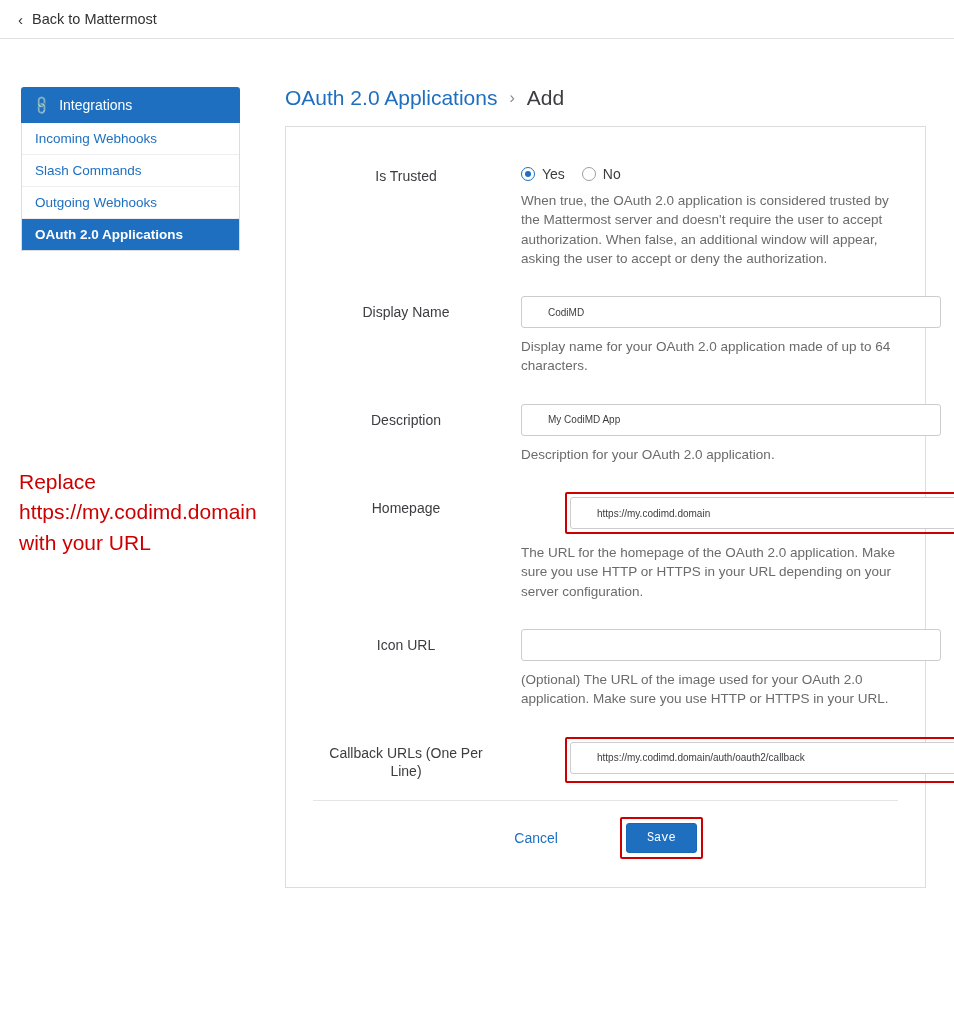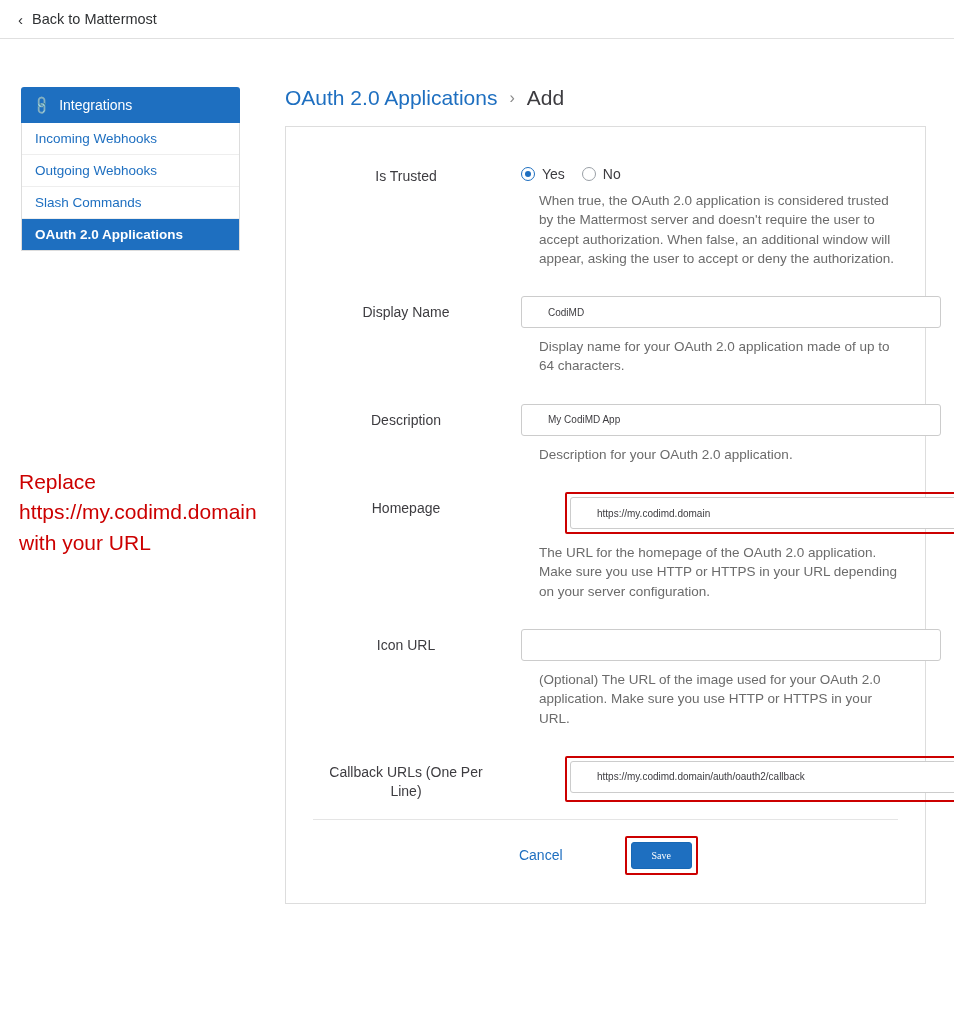--- a/index.html
+++ b/index.html
@@ -162,21 +162,21 @@
     left: 3px; top: 3px;
     width: 6px; height: 6px;
     border-radius: 50%;
     background: #1e6fc0;
   }
 
   .help {
     font-size: 13.5px;
     color: #6b6b6b;
     line-height: 1.43;
-    margin: 9px 0 24px 18px;
+    margin: 9px 0 24px 0;
     max-width: 378px;
   }
   .help.wide { max-width: 380px; }
 
   input.text, textarea.text {
     width: 420px;
     height: 32px;
     border: 1px solid #cccccc;
     border-radius: 3px;
     padding: 5px 26px;
@@ -218,24 +218,24 @@
     border: none;
     cursor: pointer;
     margin-right: 12px;
     font-family: "Liberation Sans", sans-serif;
   }
   .save-btn {
     background: #1e6fc0;
     color: #ffffff;
     border: 1px solid #1868b5;
     border-radius: 3px;
-    font-size: 10px;
+    font-size: 12px;
     padding: 7px 20px;
     cursor: pointer;
-    font-family: Liberation Serif, serif;
+    font-family: Liberation Mono, monospace;
   }
   .save-wrap { padding: 4px; }
 
   
   .annotation {
     position: absolute;
     left: -266px;
     top: 380px;
     width: 270px;
     font-size: 21px;
@@ -255,22 +255,22 @@
 
 <div class="page">
 
   <div class="sidebar">
     <div class="sidebar-header">
       <span class="link-icon">🔗</span>
       <span>Integrations</span>
     </div>
     <div class="sidebar-list">
       <div class="sidebar-item">Incoming Webhooks</div>
+      <div class="sidebar-item">Slash Commands</div>
       <div class="sidebar-item">Outgoing Webhooks</div>
-      <div class="sidebar-item">Slash Commands</div>
       <div class="sidebar-item active">OAuth 2.0 Applications</div>
     </div>
   </div>
 
   <div class="main">
 
     <div class="annotation">Replace https://my.codimd.domain with your URL</div>
 
     <div class="breadcrumb">
       <span class="crumb-link">OAuth 2.0 Applications</span>

